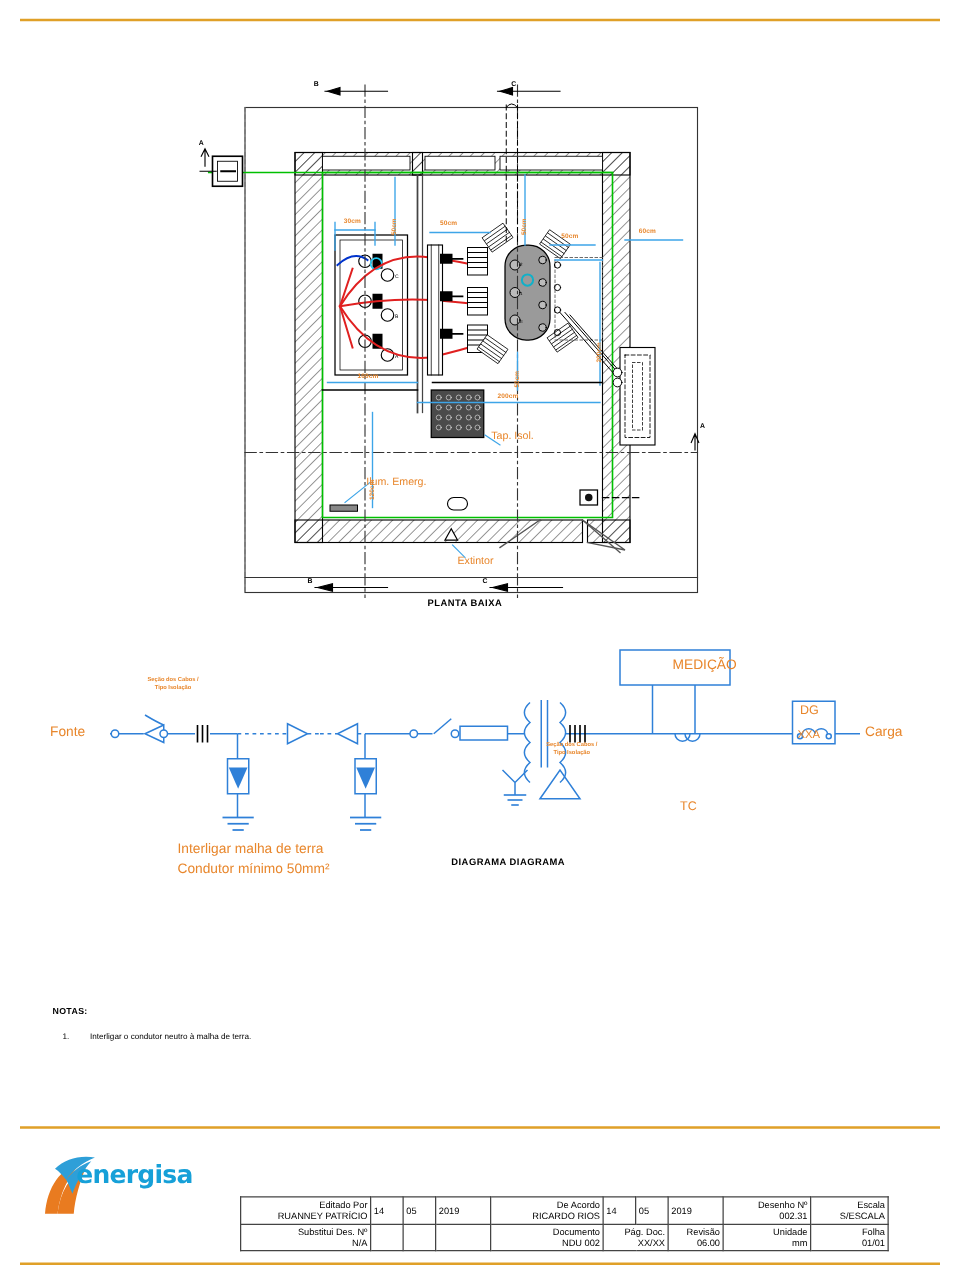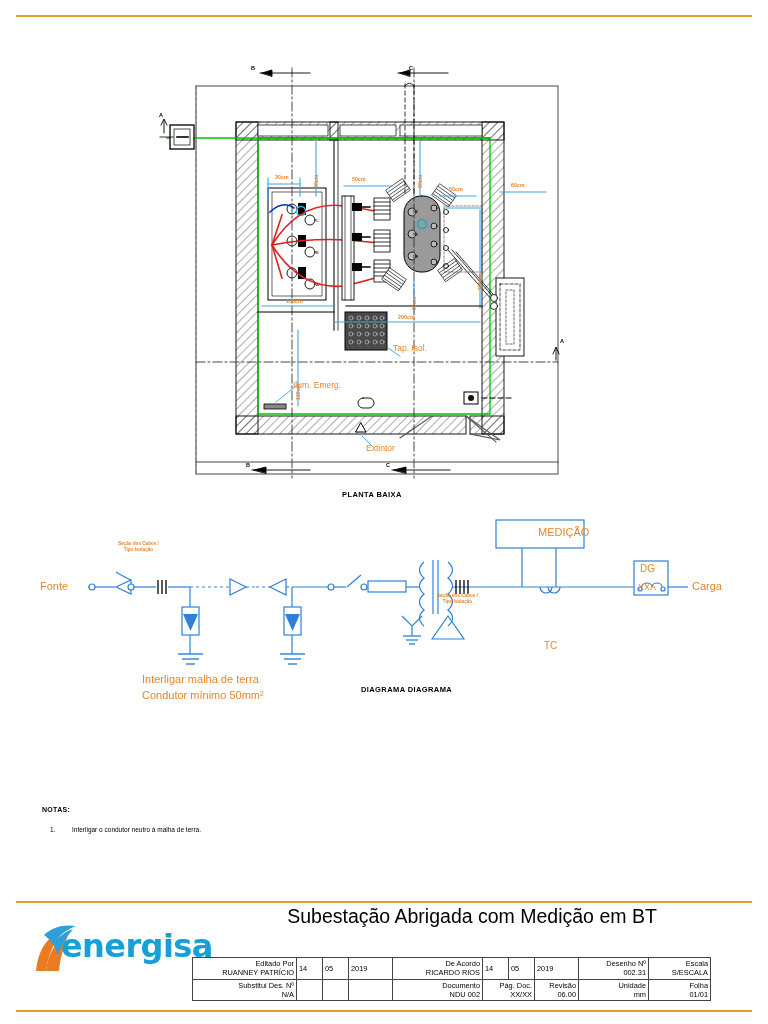--- a/index.html
+++ b/index.html
@@ -32,21 +32,21 @@
   .uni-cap{color:#000;font-size:7.5px;font-weight:bold;letter-spacing:.4px;}
 
   
   #notes-title{position:absolute;left:42px;top:806px;font-size:7px;font-weight:bold;letter-spacing:.3px;}
   #note-1-num{position:absolute;left:50px;top:826px;font-size:6.5px;}
   #note-1-text{position:absolute;left:72px;top:826px;font-size:6.5px;}
 
   
   #titleblock{position:absolute;left:16px;top:903px;width:736px;height:107px;}
   #logo{position:absolute;left:8px;top:18px;width:165px;height:62px;}
-  #logo-word{position:absolute;left:45px;top:24px;font-size:32px;font-weight:bold;color:#16a0d8;
+  #logo-word{position:absolute;left:45px;top:24px;font-size:20px;font-weight:bold;color:#16a0d8;
              letter-spacing:-.6px;font-family:"DejaVu Sans",sans-serif;}
   #doc-title{position:absolute;left:176px;top:2px;width:560px;text-align:center;}
   #doc-title .line{font-size:19.5px;line-height:1.13;white-space:nowrap;}
   table.tb{position:absolute;left:176px;top:54px;border-collapse:collapse;
            font-size:7.4px;table-layout:fixed;}
   table.tb td{border:1px solid #444;padding:1px 2px;vertical-align:top;height:11px;text-align:right;}
   table.tb .two{line-height:1.25;}
   table.tb .ctr{text-align:left;vertical-align:middle;}
 </style>
 </head>
@@ -458,21 +458,21 @@
   <div class="t dimv" style="left:478px;top:290px;">200cm</div>
   <div class="t dimv" style="left:412px;top:310px;">50cm</div>
   <div class="t dim" style="left:286px;top:299px;">100cm</div>
   <div class="t dim" style="left:398px;top:315px;">200cm</div>
   <div class="t dimv" style="left:296px;top:400px;">120cm</div>
 
   <div class="t anno" style="left:393px;top:344px;">Tap. Isol.</div>
   <div class="t anno" style="left:262px;top:381px;padding-left:31px;">Ilum. Emerg.</div>
   <div class="t anno" style="left:366px;top:444px;">Extintor</div>
 
-  <div class="t uni-cap" style="left:342px;top:491px;">PLANTA BAIXA</div>
+  <div class="t uni-cap" style="left:342px;top:479px;">PLANTA BAIXA</div>
 
   <div class="t uni-lbl" style="left:40px;top:581px;">Fonte</div>
   <div class="t uni-lbl" style="left:692px;top:581px;">Carga</div>
   <div class="t uni-lbl" style="left:509px;top:527px;margin-left:29px;">MEDIÇÃO</div>
   <div class="t uni-lbl" style="left:544px;top:597px;font-size:10px;margin-top:44px;">TC</div>
   <div class="t uni-lbl" style="left:640px;top:564px;font-size:10px;">DG</div>
   <div class="t uni-lbl" style="left:638px;top:583px;font-size:9px;">XXA</div>
 
   <div class="t uni-small" style="left:118px;top:541px;">
     <span>Seção dos Cabos /</span><br>
@@ -501,21 +501,20 @@
 
     <svg id="logo" viewBox="0 0 165 62">
       <path d="M12 50 C 14 28, 24 14, 42 8 C 30 20, 24 34, 22 50 Z" fill="#e97b20"></path>
       <path d="M22 50 C 24 32, 32 20, 45 12 C 40 24, 36 38, 35 50 Z" fill="#e97b20"></path>
       <path d="M20 14 C 28 6, 40 3, 52 5 C 42 9, 34 15, 29 23 C 26 19, 23 16, 20 14 Z" fill="#2e9fd8"></path>
       <path d="M29 23 C 33 17, 40 11, 49 8 C 42 16, 37 25, 34 34 C 32 30, 31 26, 29 23 Z" fill="#2e9fd8"></path>
     </svg>
     <div id="logo-word">energisa</div>
 
     <div id="doc-title">
-      <div class="line">Subestação Abrigada com Medição em BT</div>
     </div>
 
     <table class="tb">
       <colgroup>
         <col style="width:104px">
           <col style="width:26px">
           <col style="width:26px">
           <col style="width:44px">
         <col style="width:90px">
           <col style="width:26px">

